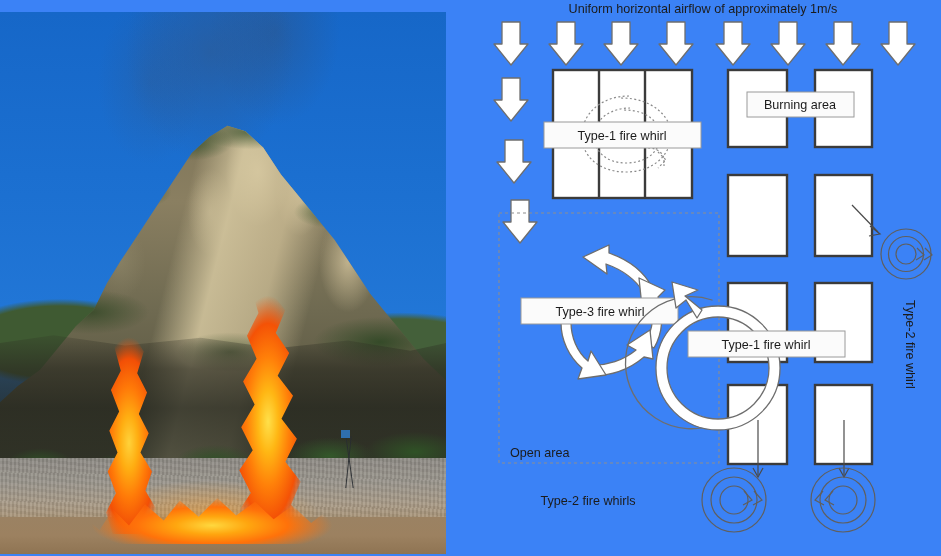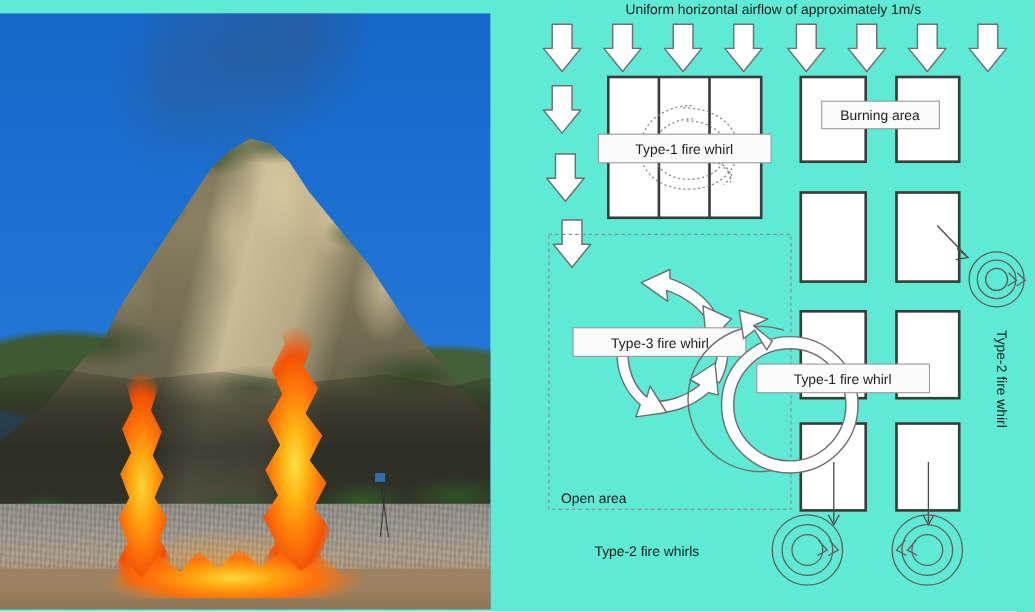--- a/index.html
+++ b/index.html
@@ -2,21 +2,21 @@
 <html><head>
 <meta charset="utf-8">
 <style>
   * { box-sizing: border-box; margin: 0; padding: 0; }
   html, body {
     width: 941px; height: 556px;
     background: #ffffff;
     font-family: "Liberation Sans", sans-serif;
     overflow: hidden;
   }
-  #root { position: relative; width: 941px; height: 556px; background:#5eead4; }
+  #root { position: relative; width: 941px; height: 556px; background:#3b82f6; }
 
   
   #photo-panel {
     position: absolute; left: 0px; top: 12px;
     width: 446px; height: 542px;
     overflow: hidden;
   }
   .ph-layer { position:absolute; left:0; top:0; width:100%; height:100%; }
 
   

